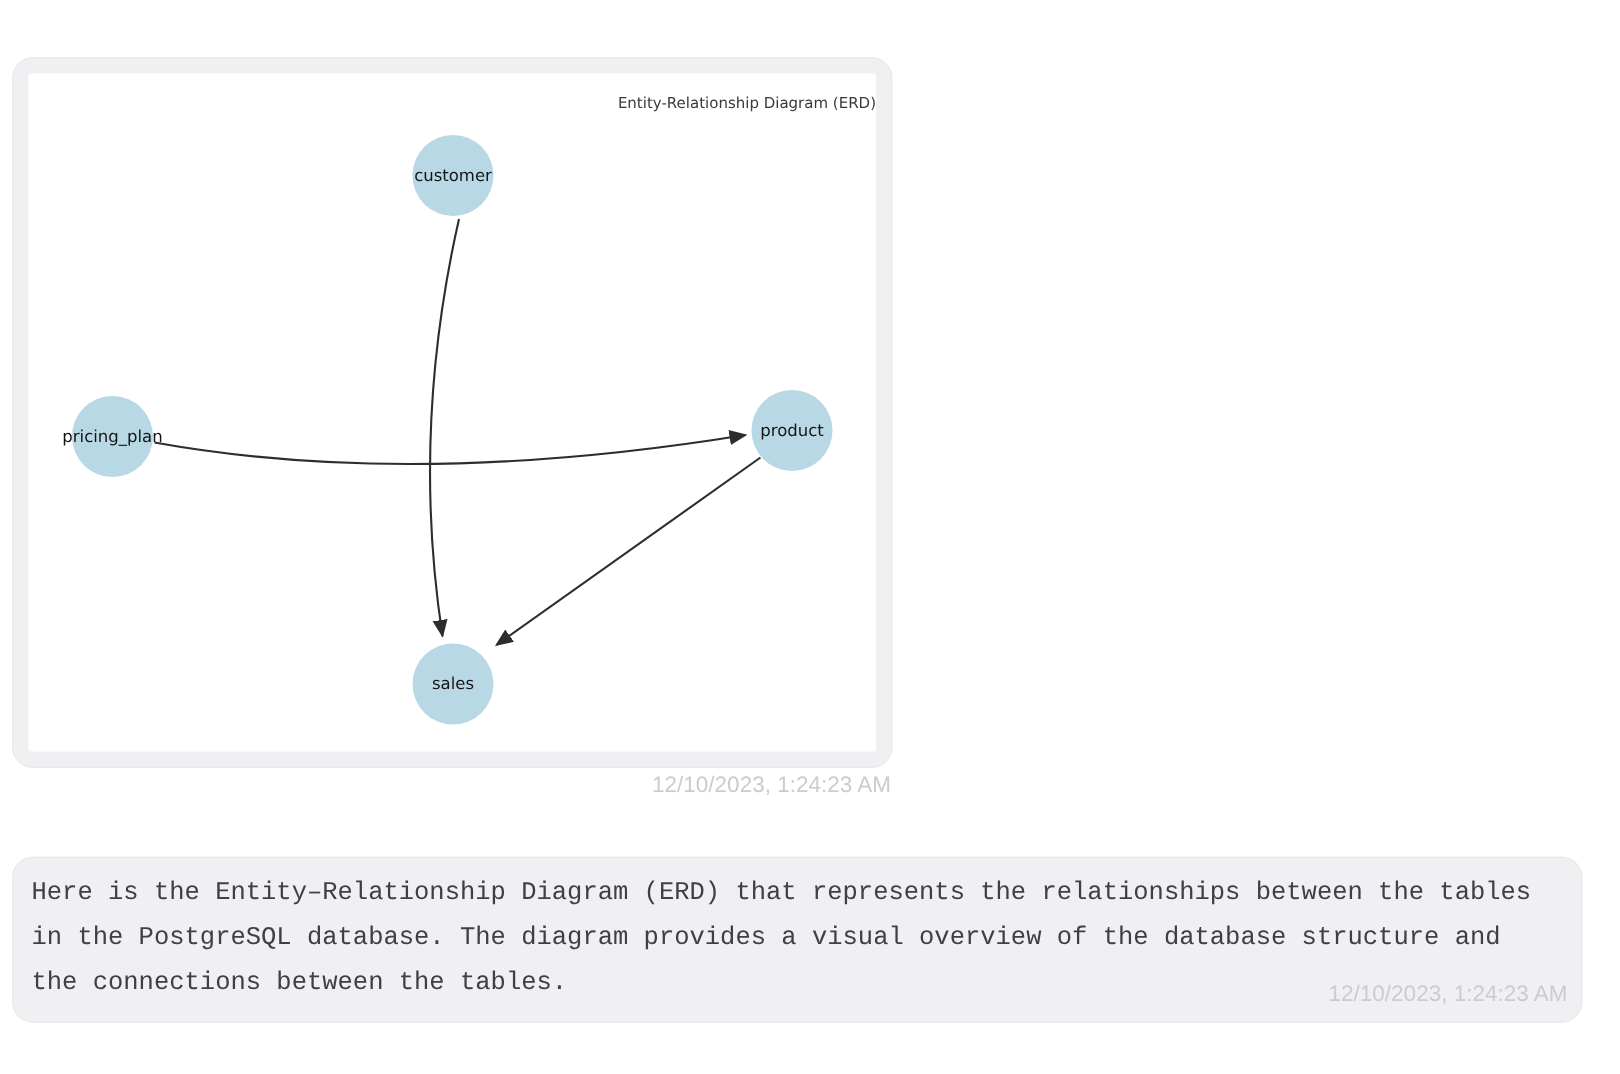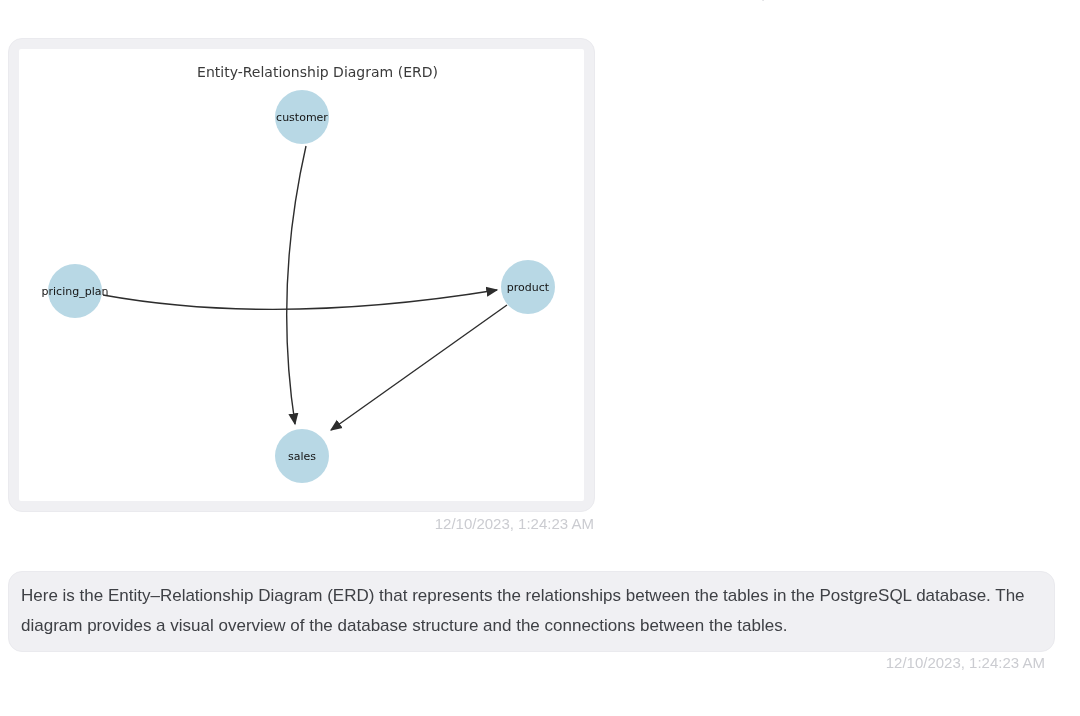--- a/index.html
+++ b/index.html
@@ -17,42 +17,42 @@
   .diagram-card {
     position:absolute; left:8px; top:38px; width:587px; height:474px;
     background:#f0f0f3; border:1px solid #eaeaee; border-radius:14px;
   }
   .figure {
     position:absolute; left:10px; top:10px; width:565px; height:452px;
     background:#ffffff; border-radius:2px;
   }
   .figure-title {
     position:absolute; top:15px; left:0; width:100%;
-    text-align:center;
+    text-align:right;
     font-family:"DejaVu Sans", sans-serif;
-    font-size:14px; color:#3a3a3a;padding-left:32px;
+    font-size:10px; color:#3a3a3a;padding-left:32px;
   }
   .graph-svg { position:absolute; left:0; top:0; width:565px; height:452px; }
   .node-label {
     font-family:"DejaVu Sans", sans-serif;
     font-size:11px; fill:#141414;
   }
   .edge { fill:none; stroke:#2d2d2d; stroke-width:1.4; }
   .timestamp {
     position:absolute; font-size:15px; color:#cbccd1; white-space:nowrap;
   }
   .ts-diagram { top:515px; right:486px; }
   .ts-text    { top:654px; right:35px; }
   .text-bubble {
     position:absolute; left:8px; top:571px; width:1047px;
     background:#f0f0f3; border:1px solid #eaeaee; border-radius:14px;
     padding:9px 19px 10px 12px;
   }
   .text-bubble p {
-    font-size:17px; line-height:30px; color:#3e4045;
+    font-size:17px; line-height:30px; color:#3e4045;font-family:Liberation Mono, monospace;
   }
 </style>
 </head>
 <body>
 
 <div class="screen">
 
   <div class="clipped-top">12/10/2023, 1:24:23 AM</div>
 
   <div class="diagram-card">

